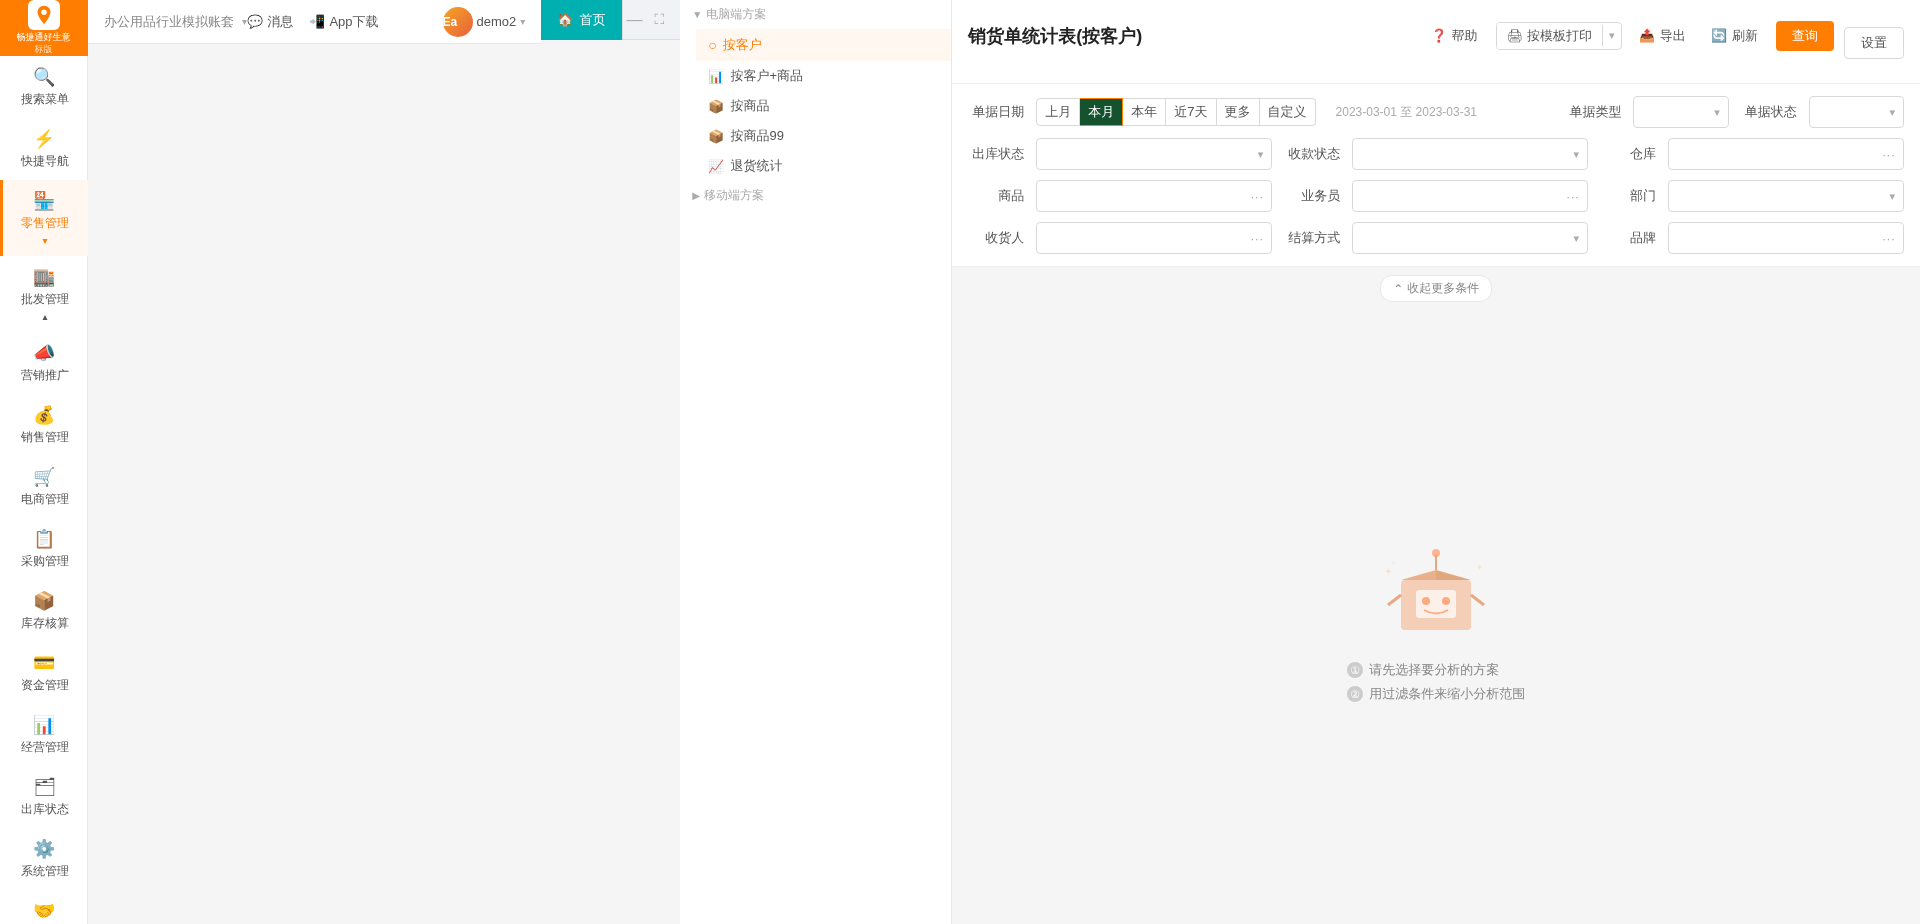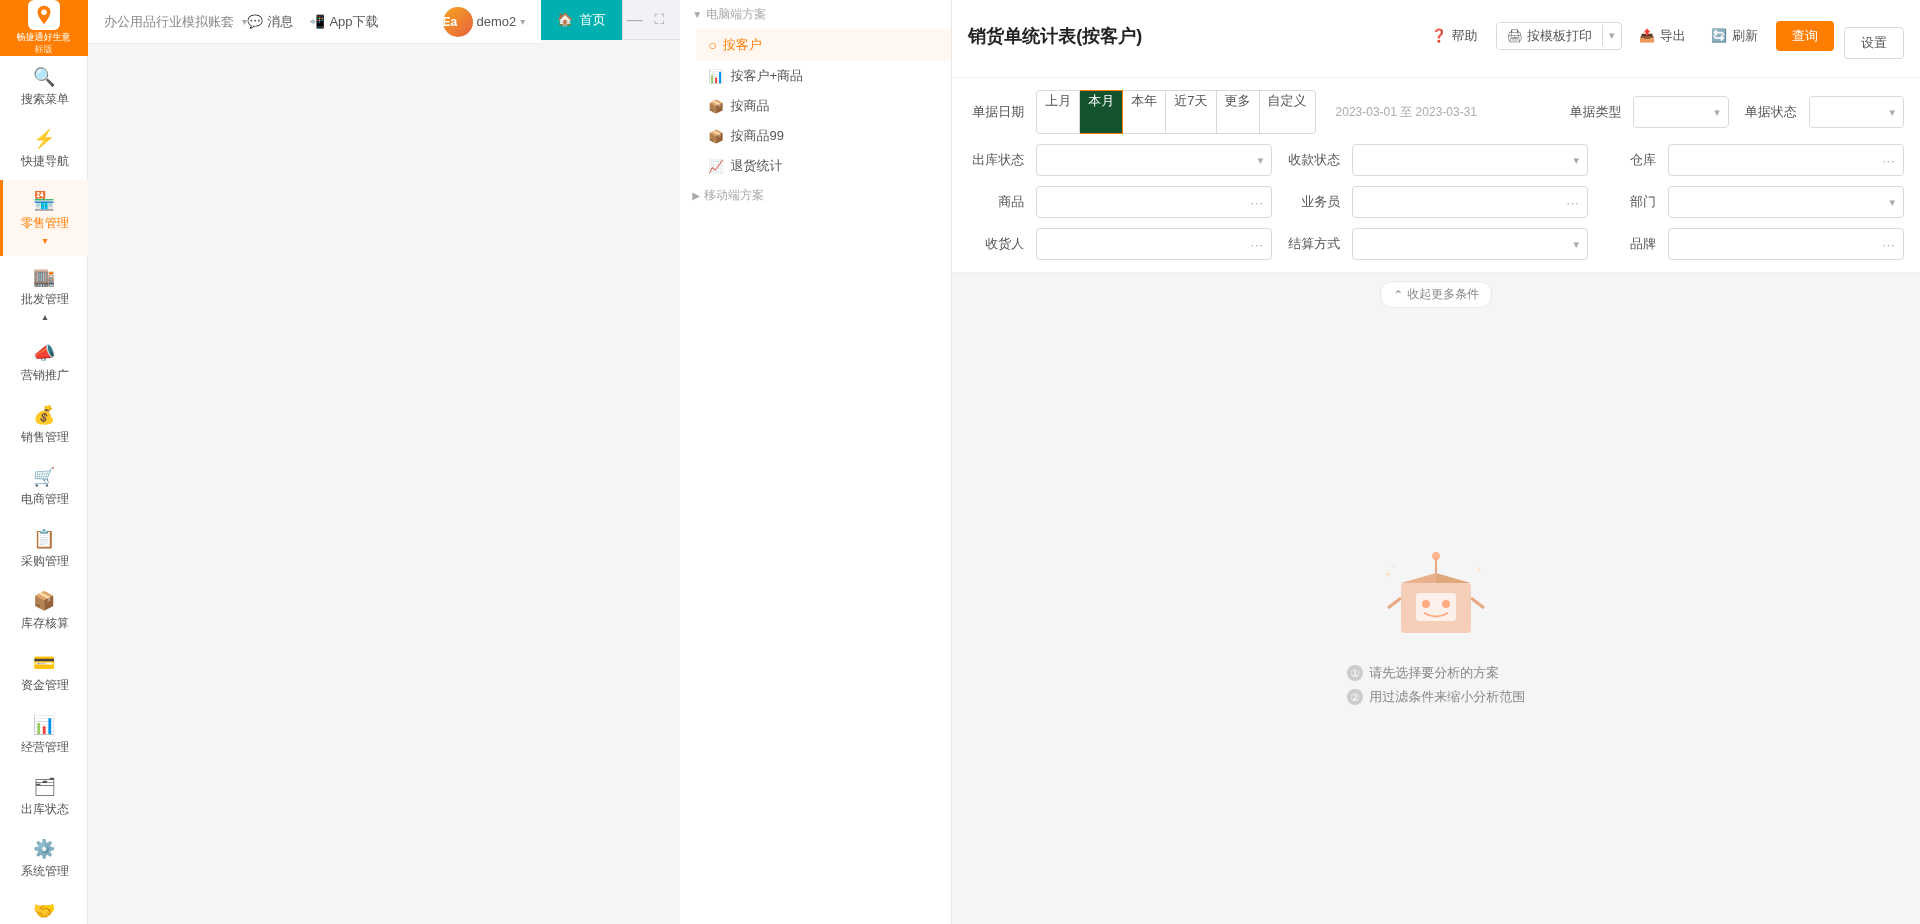--- a/index.html
+++ b/index.html
@@ -219,21 +219,21 @@
       flex: 1;
       display: flex;
       flex-direction: column;
       overflow: hidden;
       background: #f5f5f5;
     }
 
     
     .page-header {
       background: #fff;
-      padding: 12px 16px 18px 16px;
+      padding: 12px 16px 24px 16px;
       display: flex;
       align-items: center;
       justify-content: space-between;
       border-bottom: 1px solid #f0f0f0;
     }
     .page-title {
       font-size: 18px;
       font-weight: 600;
       color: #222;
     }
@@ -313,22 +313,23 @@
       align-items: center;
       gap: 0;
     }
     .date-tab {
       padding: 1px 8px;
       cursor: pointer;
       color: #555;
       font-size: 13px;
       border: 1px solid #d9d9d9;
       background: #fff;
-      height: 44px;
-      display: flex;
+      height: 28px;
+      display: flex;
+      align-items: center;
     }
     .date-tab:first-child { border-radius: 4px 0 0 4px; }
     .date-tab:last-child { border-radius: 0 4px 4px 0; }
     .date-tab:not(:first-child) { border-left: none; }
     .date-tab.active {
       background: #14532d;
       color: #fff;
       border-color: #ff7d00;
       z-index: 1;
     }

